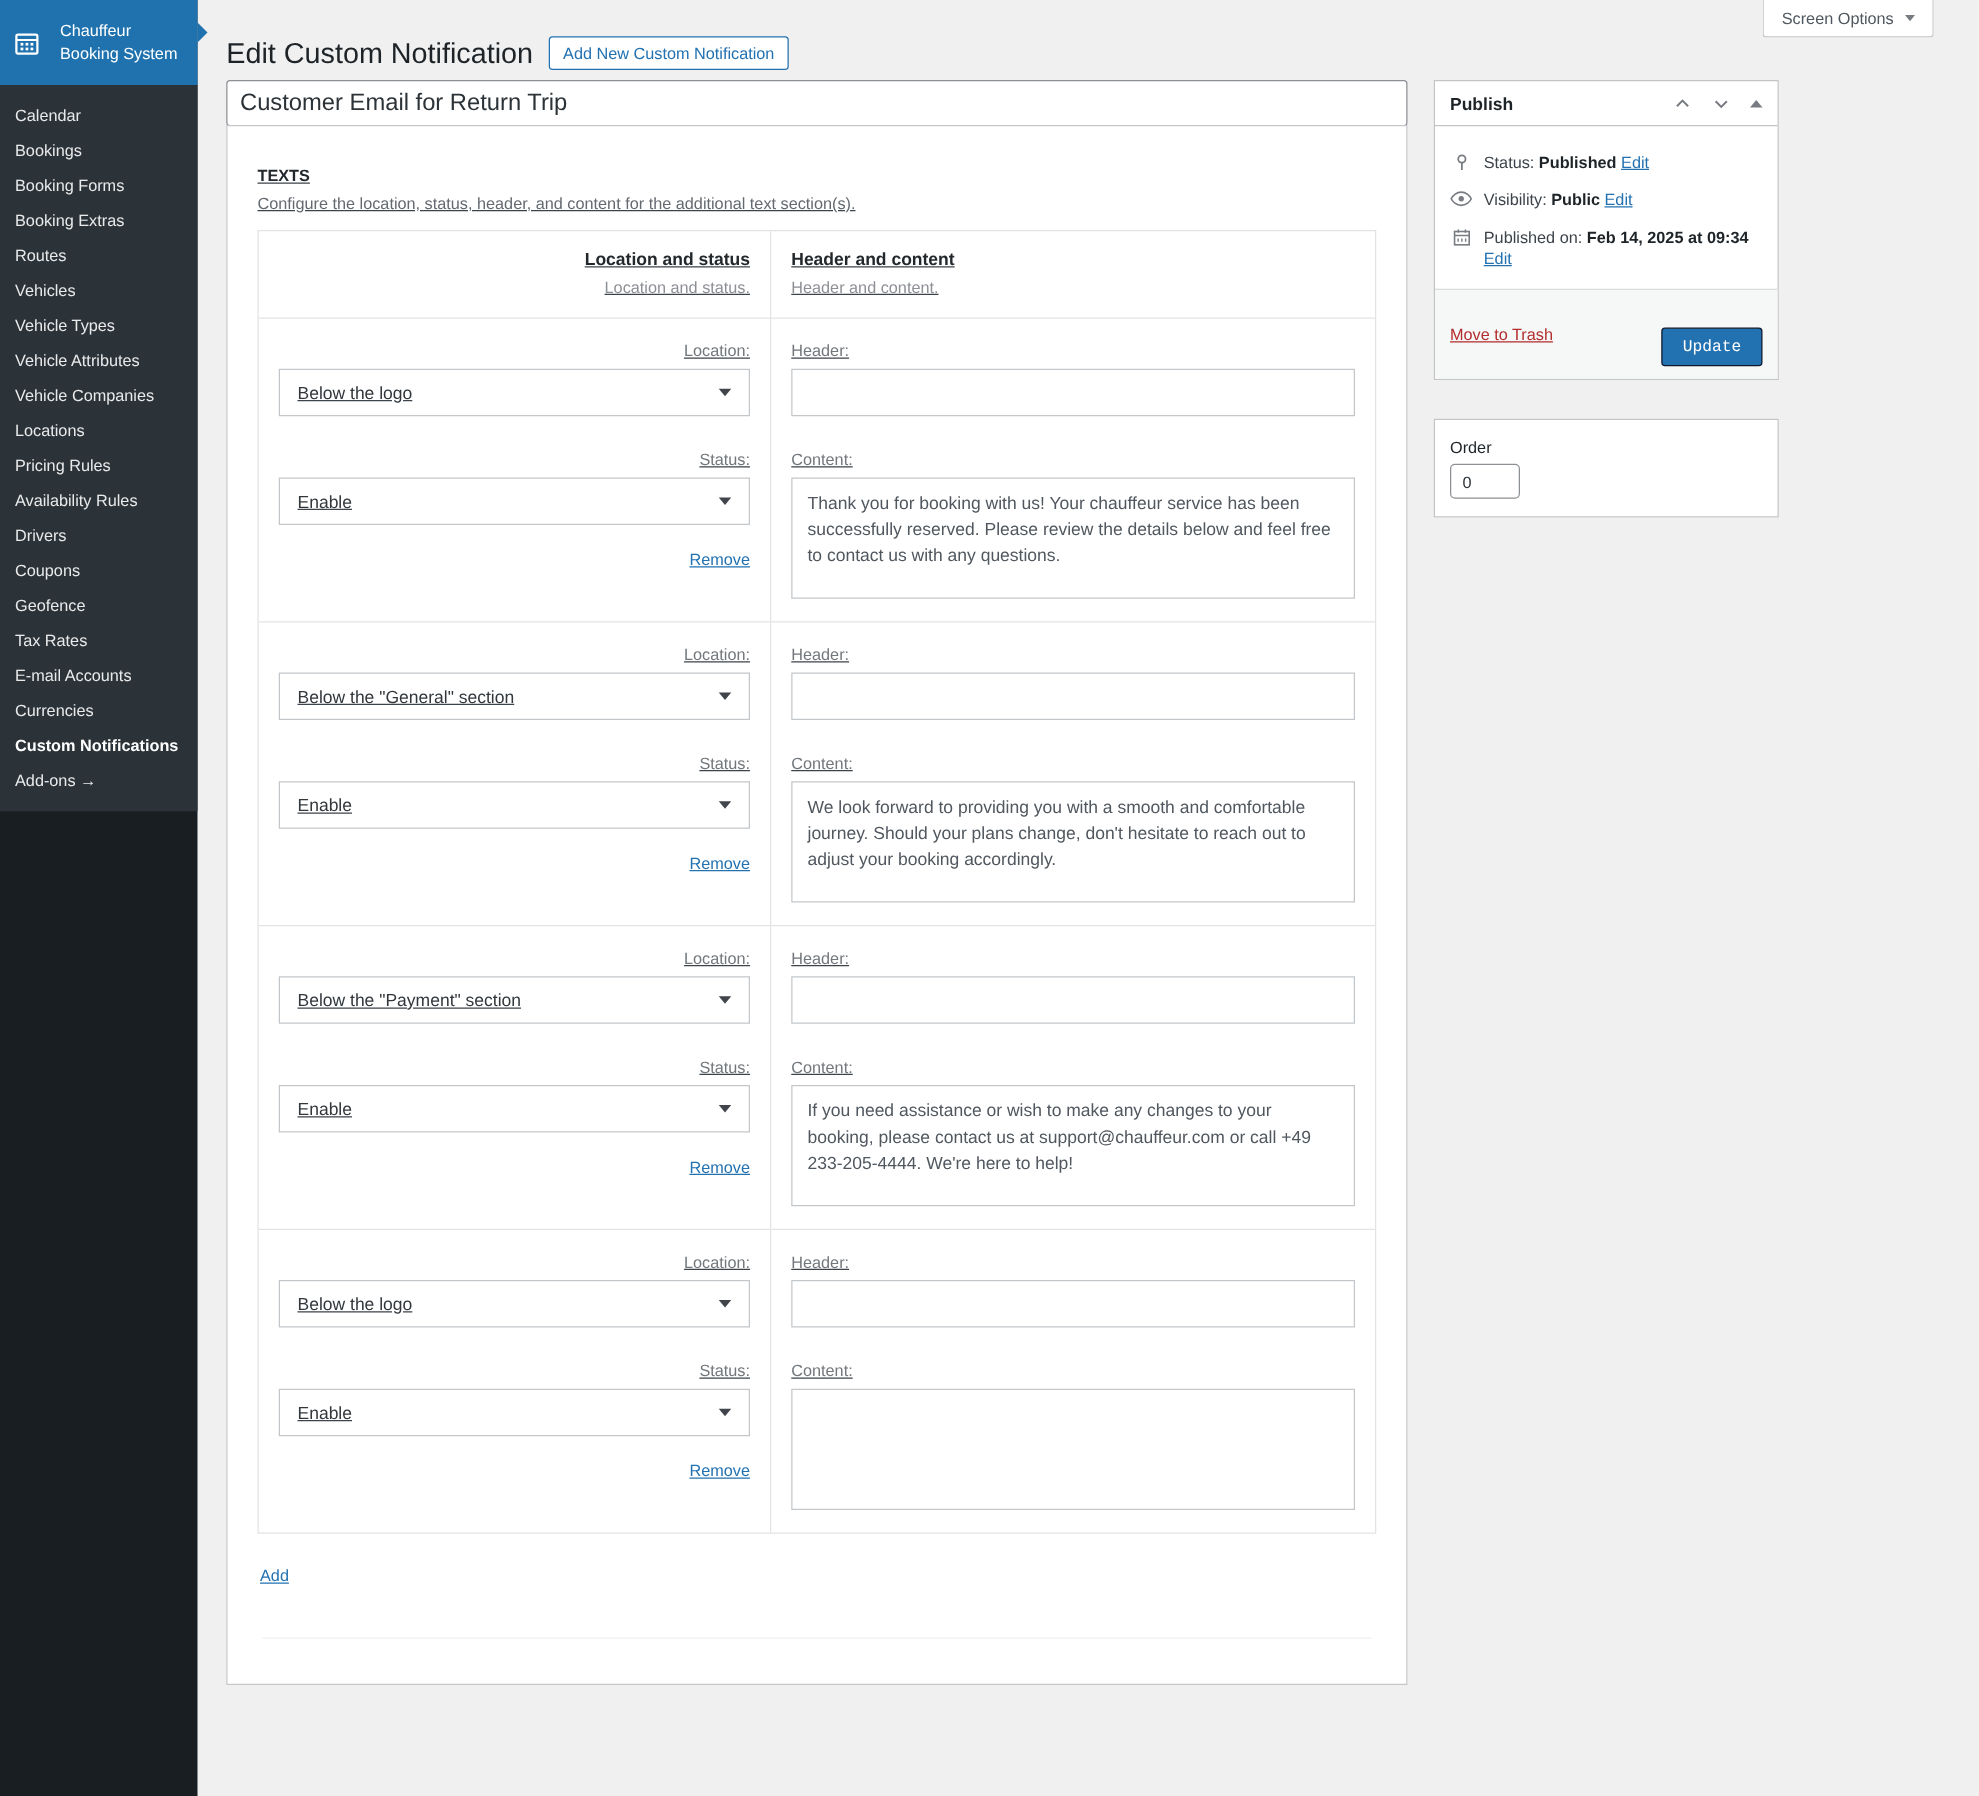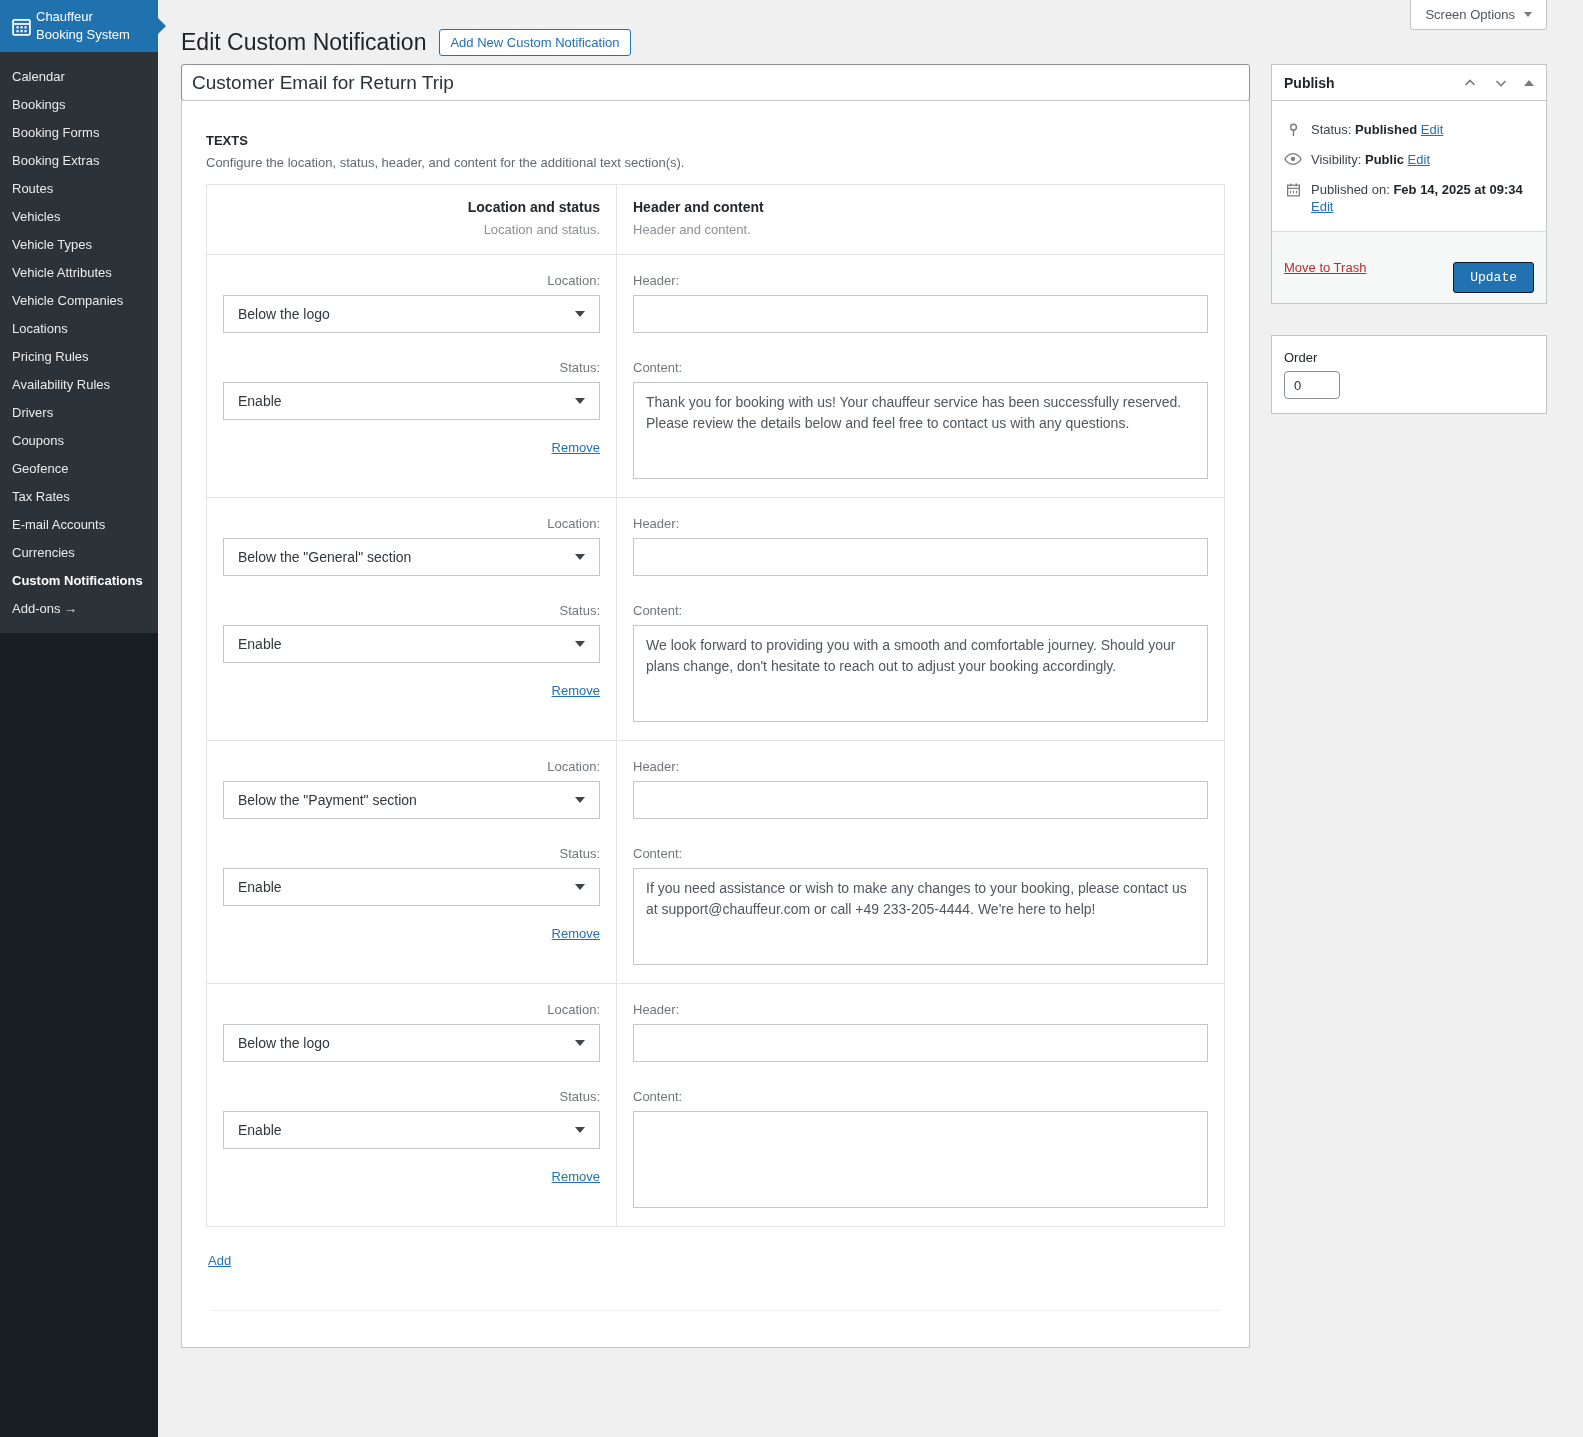--- a/index.html
+++ b/index.html
@@ -7,22 +7,22 @@
   body {
     width:1583px; height:1437px; position:relative; overflow:hidden;
     background:#f0f0f1; color:#3c434a;
     font-family:"Liberation Sans", sans-serif; font-size:13px;
   }
   a { cursor:pointer; }
 
   
   .sidebar { position:absolute; left:0; top:0; width:158px; height:1437px; background:#191e23; }
   .brand {
-    height:52px; background:#1f72ae; color:#fff; display:flex; align-items:center;
-    gap:4px; padding:0 11px; position:relative; cursor:pointer;
+    height:68px; background:#1f72ae; color:#fff; display:flex; align-items:center;
+    gap:16px; padding:0 11px; position:relative; cursor:pointer;
   }
   .brand-text { font-size:13px; line-height:1.4; }
   .brand-arrow {
     position:absolute; right:-8px; top:18px; width:0; height:0;
     border-top:8px solid transparent; border-bottom:8px solid transparent; border-left:8px solid #1f72ae;
   }
   .menu { list-style:none; margin:0; padding:11px 0 10px; background:#2c3338; }
   .menu li { padding:7px 12px; line-height:14px; color:#e9eaeb; cursor:pointer; }
   .menu li.active { color:#fff; font-weight:700; }
 
@@ -37,21 +37,21 @@
   .so-arrow { width:0; height:0; border-left:4.5px solid transparent; border-right:4.5px solid transparent; border-top:5px solid #787c82; }
 
   .heading-row { padding-top:21px; height:64px; display:flex; align-items:center; gap:13px; }
   h1.page-title { margin:0; font-size:23px; font-weight:400; color:#1d2327; line-height:29px; }
   .add-new {
     border:1px solid #2271b1; color:#2271b1; background:#fff; border-radius:3px;
     padding:5px 10px; font-size:13px; text-decoration:none; white-space:nowrap;
   }
 
   .columns { display:flex; gap:21px; align-items:flex-start; }
-  .left-col { width:1069px; flex:none; }
+  .left-col { width:945px; flex:none;text-decoration:underline; }
   .right-col { width:276px; flex:none; }
 
   .post-title {
     width:100%; height:37px; background:#fff; border:1px solid #8c8f94; border-radius:3px;
     padding:3px 10px; font-size:19px; color:#2c3338; font-family:inherit;
   }
 
   
   .tabs { display:flex; gap:6px; margin-top:22px; position:relative; z-index:2; height:54px; }
   .tab {

